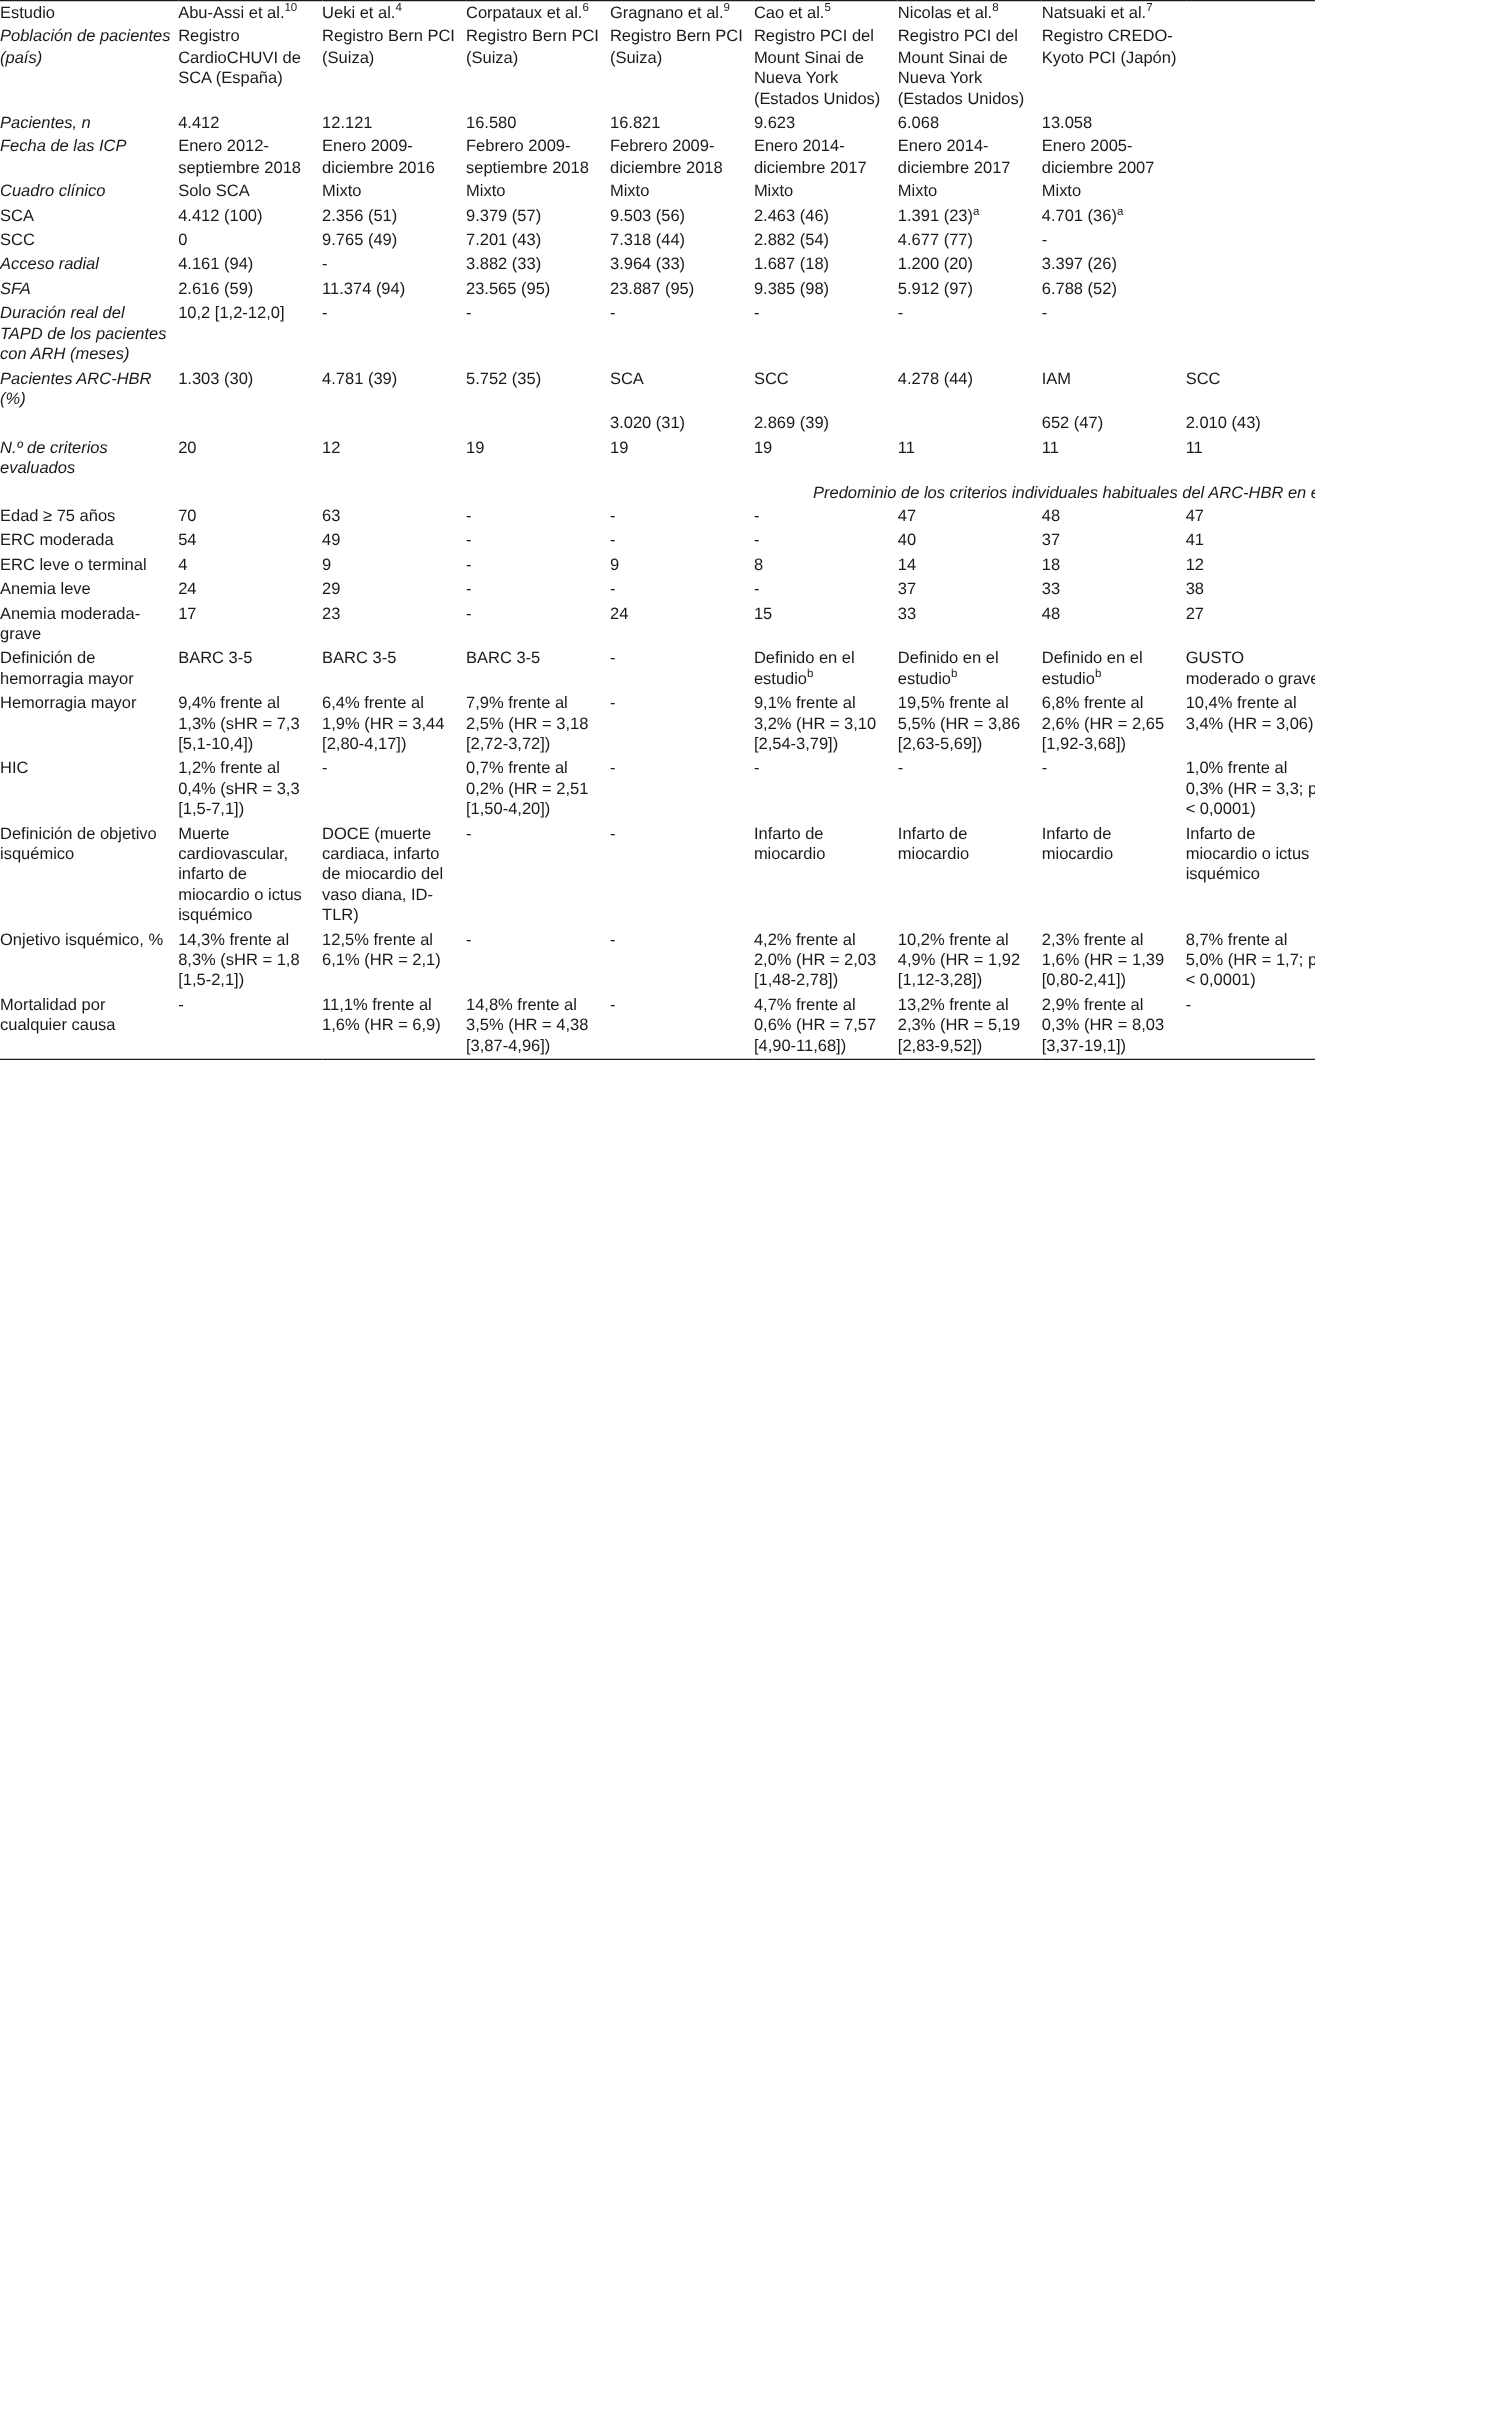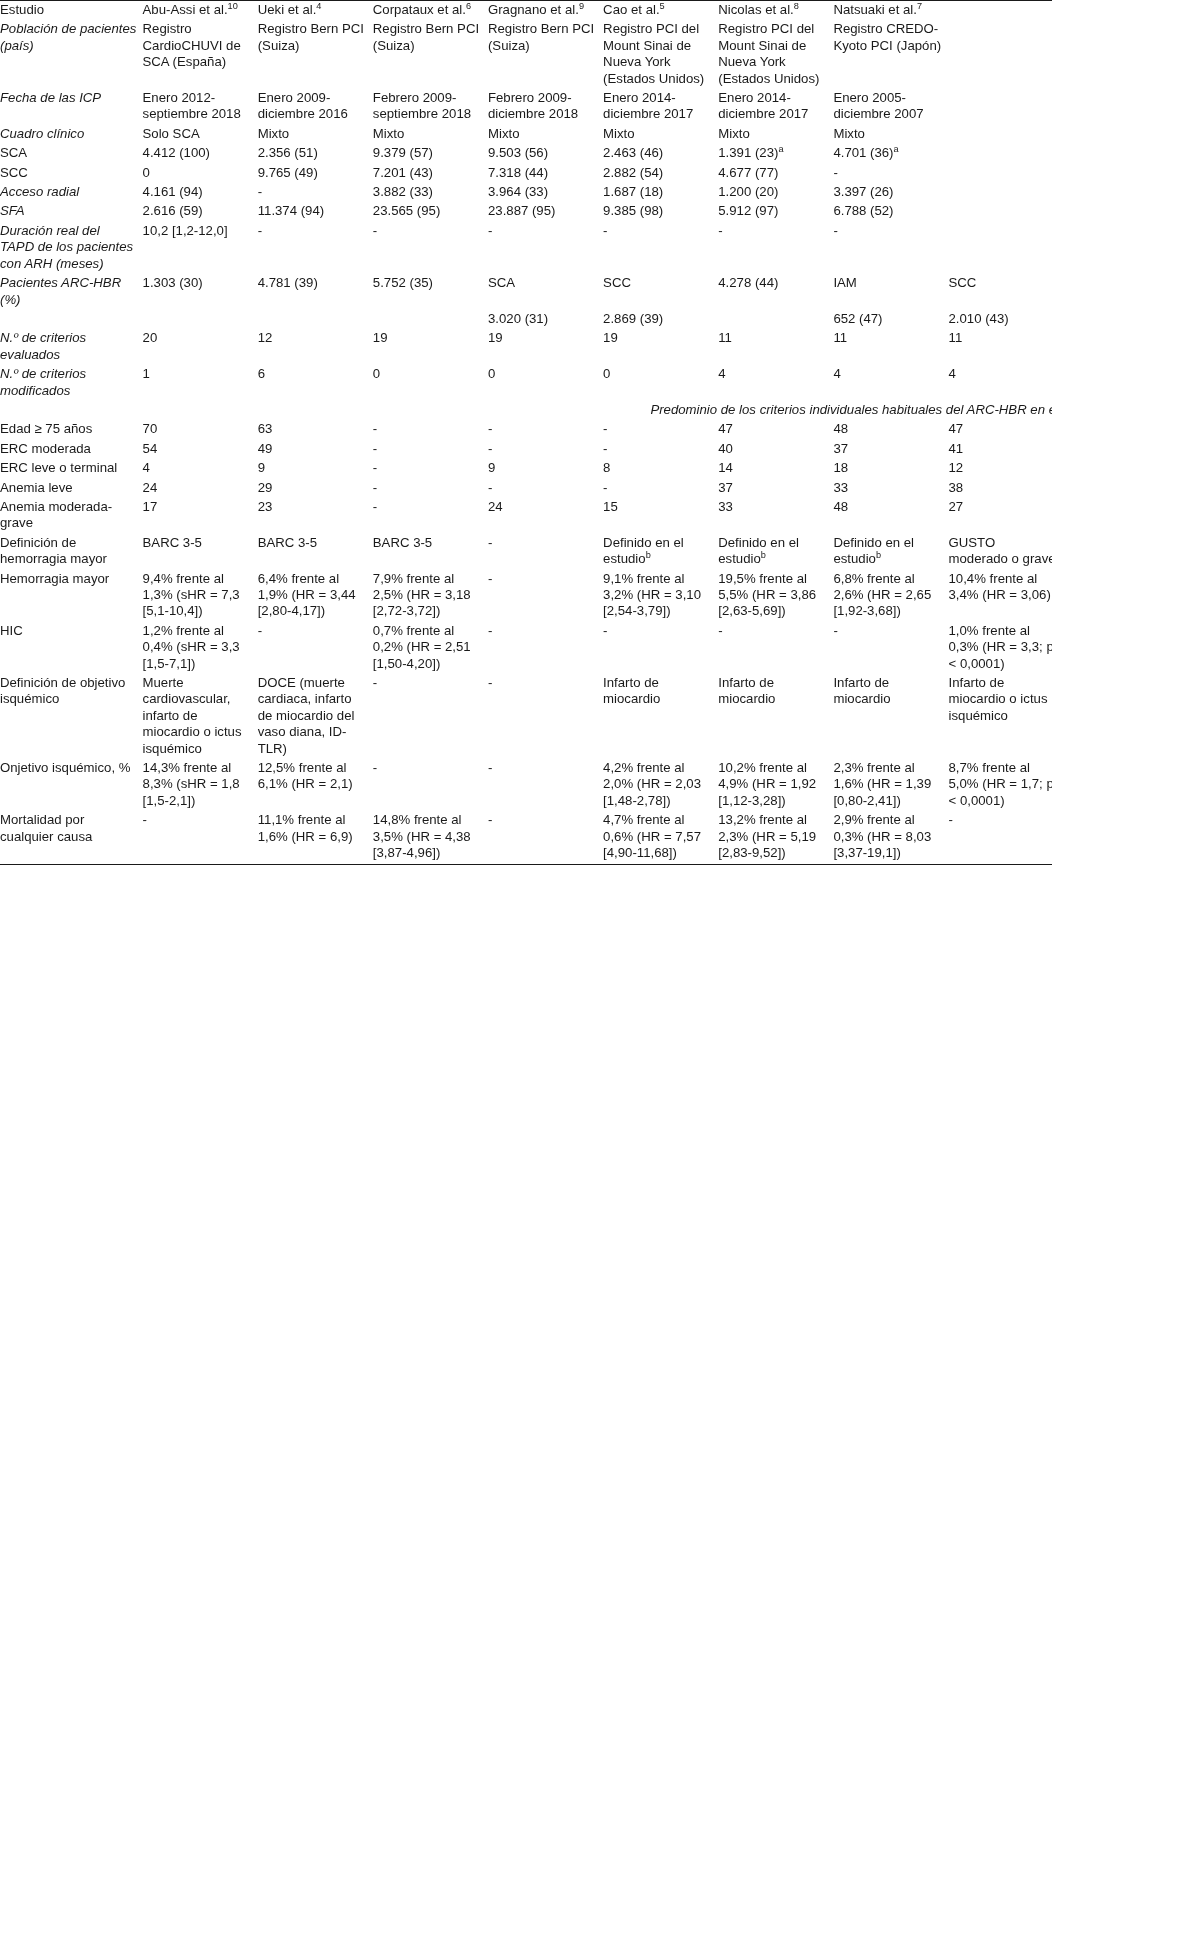--- a/index.html
+++ b/index.html
@@ -102,20 +102,32 @@
           <td>Registro Bern PCI (Suiza)</td>
           <td>Registro Bern PCI (Suiza)</td>
           <td>Registro Bern PCI (Suiza)</td>
           <td>Registro PCI del Mount Sinai de Nueva York (Estados Unidos)</td>
           <td>Registro PCI del Mount Sinai de Nueva York (Estados Unidos)</td>
           <td>Registro CREDO-Kyoto PCI (Japón)</td>
           <td></td>
           <td></td>
         </tr>
         <tr>
+          <td class="label-italic">Pacientes, n</td>
+          <td>4.412</td>
+          <td>12.121</td>
+          <td>16.580</td>
+          <td>16.821</td>
+          <td>9.623</td>
+          <td>6.068</td>
+          <td>13.058</td>
+          <td></td>
+          <td></td>
+        </tr>
+        <tr>
           <td class="label-italic">Fecha de las ICP</td>
           <td>Enero 2012-septiembre 2018</td>
           <td>Enero 2009-diciembre 2016</td>
           <td>Febrero 2009-septiembre 2018</td>
           <td>Febrero 2009-diciembre 2018</td>
           <td>Enero 2014-diciembre 2017</td>
           <td>Enero 2014-diciembre 2017</td>
           <td>Enero 2005-diciembre 2007</td>
           <td></td>
           <td></td>
@@ -222,32 +234,20 @@
           <td>12</td>
           <td>19</td>
           <td>19</td>
           <td>19</td>
           <td>11</td>
           <td>11</td>
           <td>11</td>
           <td>10</td>
         </tr>
         <tr>
-          <td class="label-italic">N.º de criterios modificados</td>
-          <td>1</td>
-          <td>6</td>
-          <td>0</td>
-          <td>0</td>
-          <td>0</td>
-          <td>4</td>
-          <td>4</td>
-          <td>4</td>
-          <td>3</td>
-        </tr>
-        <tr>
           <td class="section-italic" colspan="10">Predominio de los criterios individuales habituales del ARC-HBR en el subgrupo de ARH, %</td>
         </tr>
         <tr>
           <td class="label-indent">Edad ≥ 75 años</td>
           <td>70</td>
           <td>63</td>
           <td>-</td>
           <td>-</td>
           <td>-</td>
           <td>47</td>

